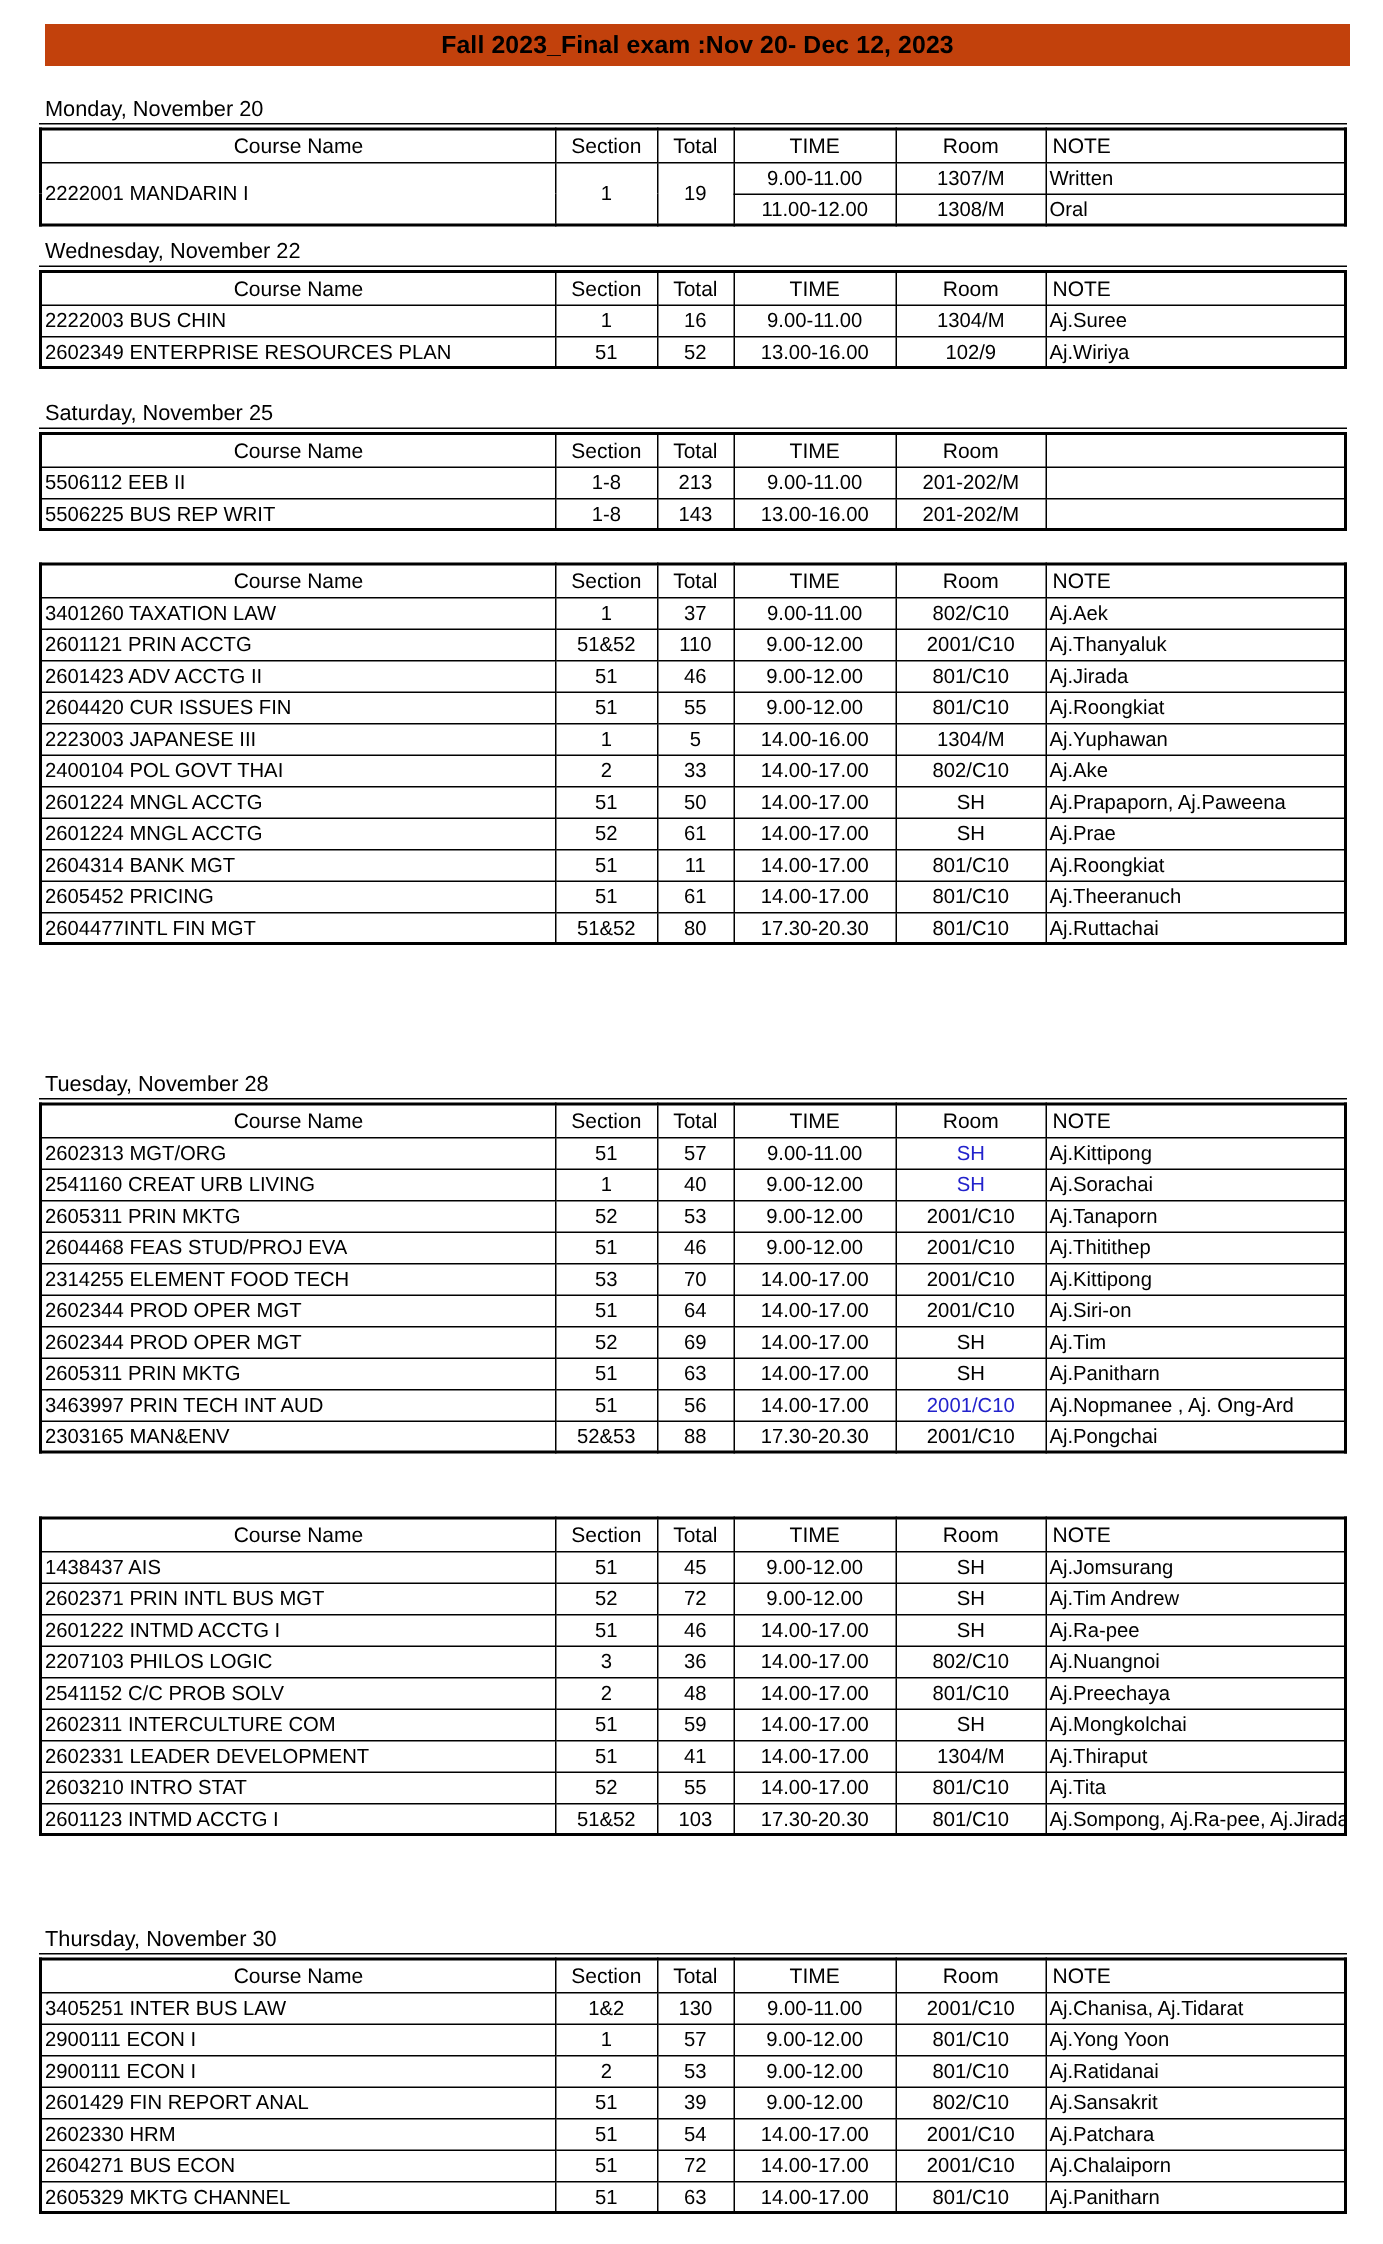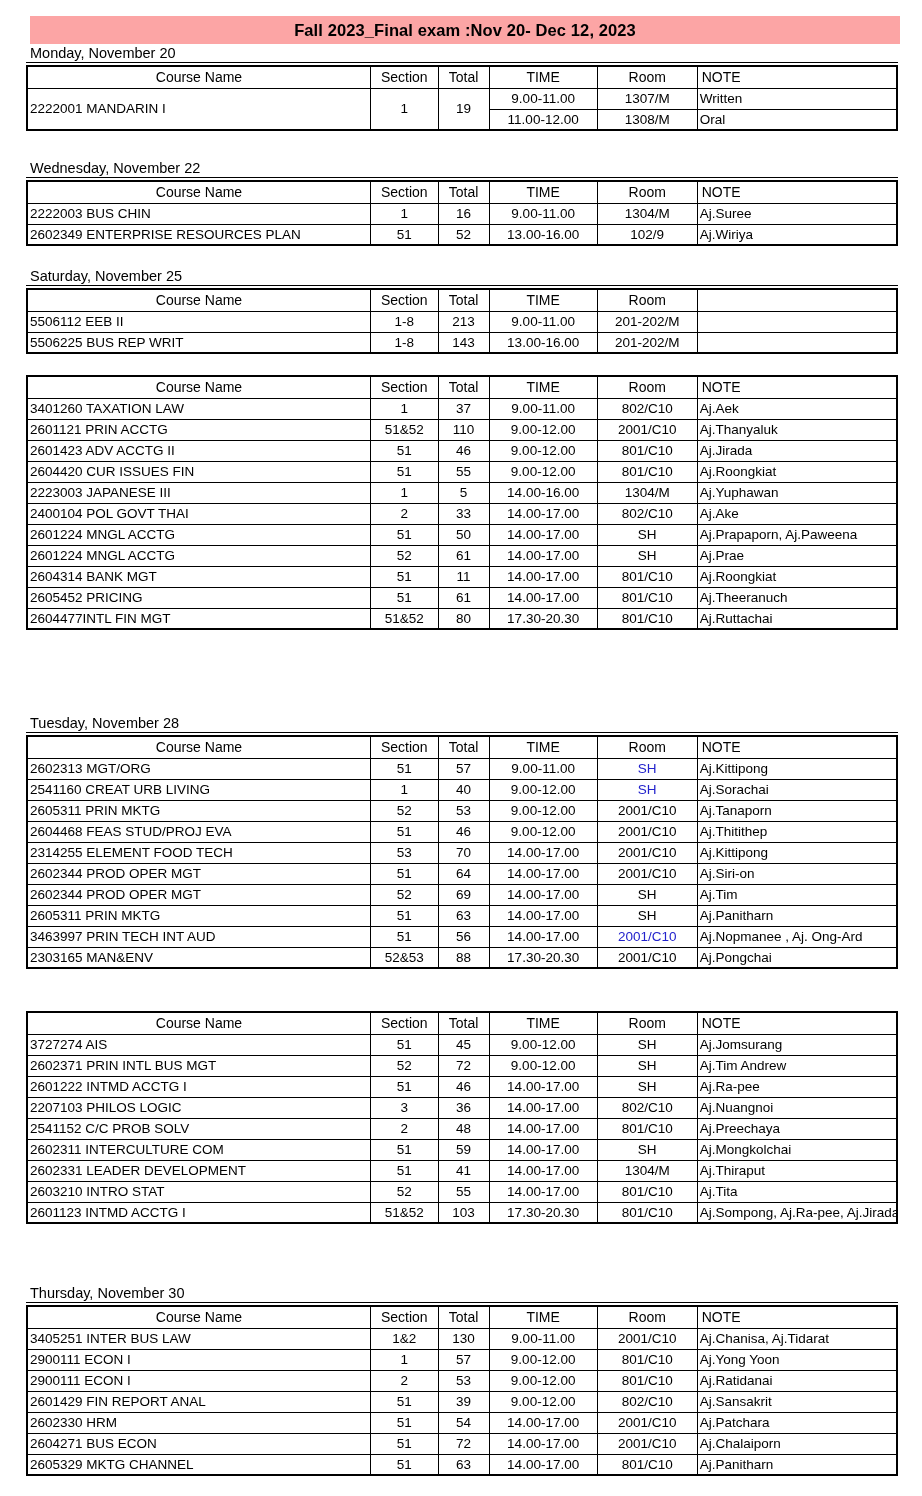--- a/index.html
+++ b/index.html
@@ -20,21 +20,21 @@
     height: 1496px;
     padding: 0;
   }
   
   .title-banner {
     position: absolute;
     left: 30px;
     top: 16px;
     width: 870px;
     height: 28px;
-    background: #fca5a5;
+    background: #c2410c;
     display: flex;
     align-items: center;
     justify-content: center;
   }
   .title-banner .title-text {
     font-size: 16.5px;
     font-weight: bold;
     letter-spacing: 0.1px;
     white-space: nowrap;
   }
@@ -94,21 +94,21 @@
 </head>
 <body>
 
 <div id="page">
 
   <div class="title-banner">
     <span class="title-text">Fall 2023_Final exam :Nov 20- Dec 12, 2023</span>
   </div>
 
   <div id="day-blocks">
-      <div class="day-block" style="top: 44px;">
+      <div class="day-block" style="top: 64px;">
         <div class="day-heading">Monday, November 20</div>
         <table class="sched">
           <tbody>
             <tr class="hdr">
               <td class="c-course">Course Name</td>
               <td class="c-section">Section</td>
               <td class="c-total">Total</td>
               <td class="c-time">TIME</td>
               <td class="c-room">Room</td>
               <td class="c-note">NOTE</td>
@@ -393,21 +393,21 @@
           <tbody>
             <tr class="hdr">
               <td class="c-course">Course Name</td>
               <td class="c-section">Section</td>
               <td class="c-total">Total</td>
               <td class="c-time">TIME</td>
               <td class="c-room">Room</td>
               <td class="c-note">NOTE</td>
             </tr>
             <tr>
-              <td class="c-course">3727274 AIS</td>
+              <td class="c-course">1438437 AIS</td>
               <td class="c-section">51</td>
               <td class="c-total">45</td>
               <td class="c-time">9.00-12.00</td>
               <td class="c-room">SH</td>
               <td class="c-note">Aj.Jomsurang</td>
             </tr>
             <tr>
               <td class="c-course">2602371 PRIN INTL BUS MGT</td>
               <td class="c-section">52</td>
               <td class="c-total">72</td>

